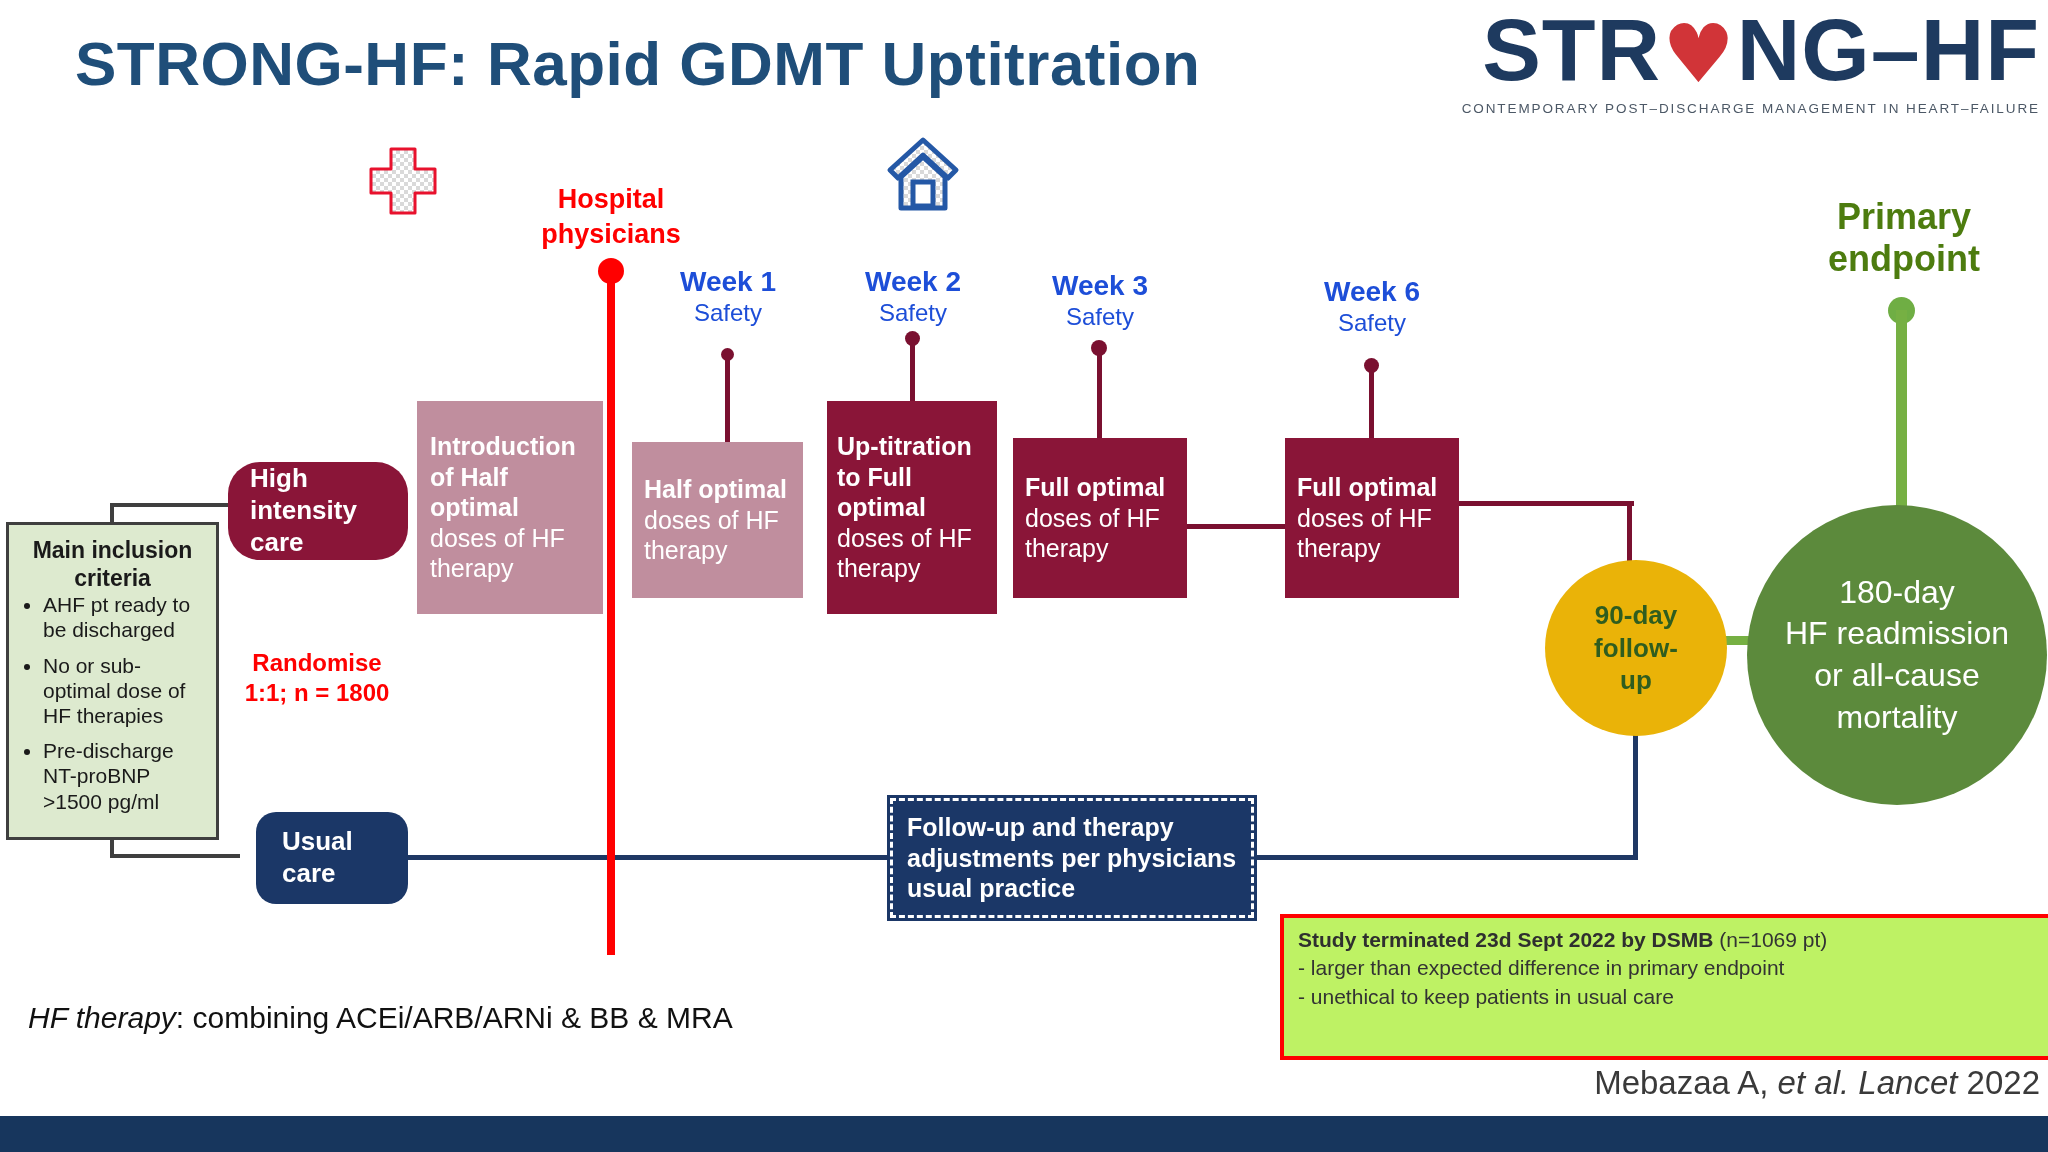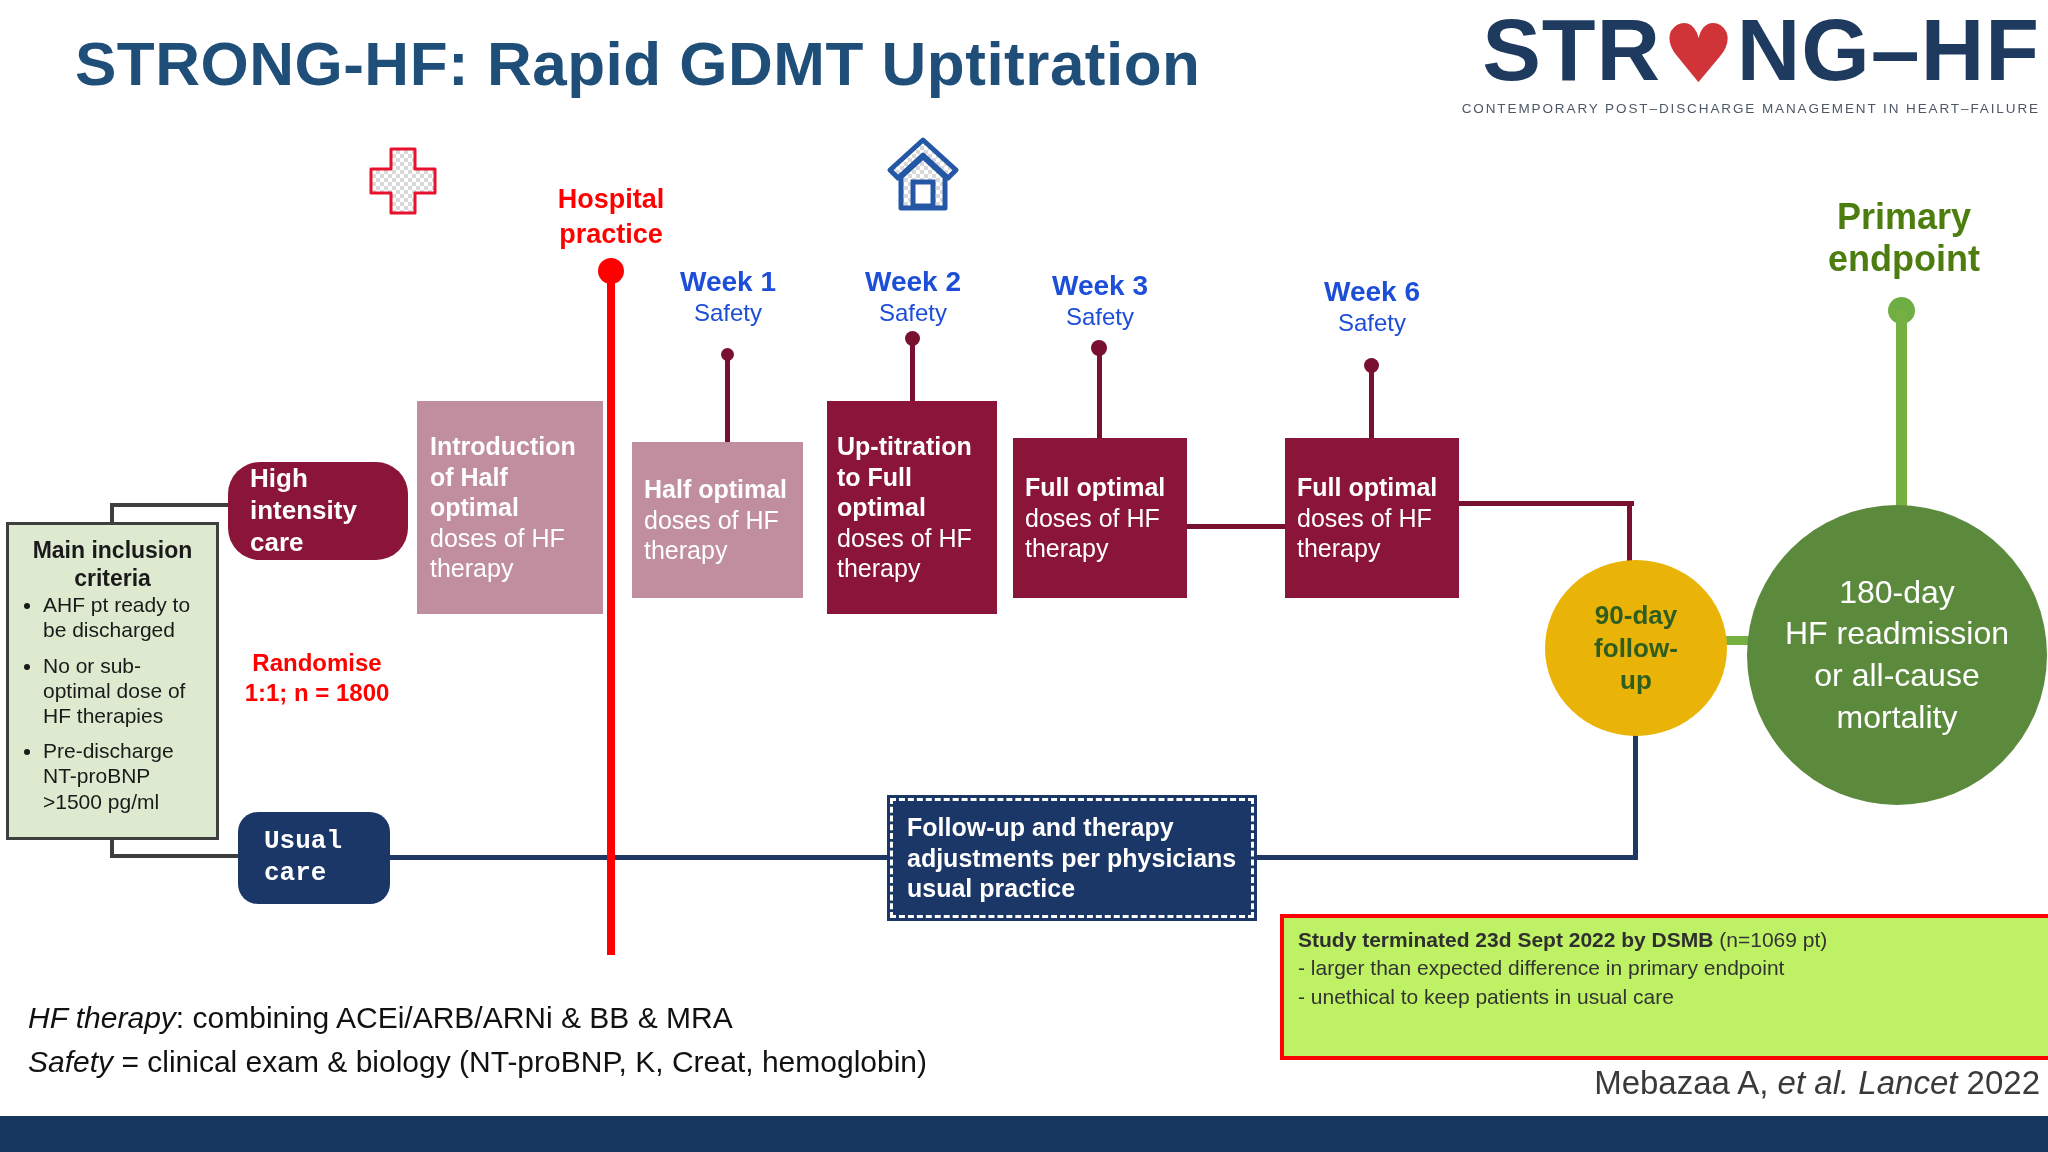--- a/index.html
+++ b/index.html
@@ -75,22 +75,22 @@
   .g1{left:110px;top:503px;width:4px;height:20px;}
   .g2{left:110px;top:503px;width:120px;height:4px;}
   .g3{left:110px;top:838px;width:4px;height:20px;}
   .g4{left:110px;top:854px;width:130px;height:4px;}
 
   
   .rand{position:absolute;left:232px;top:648px;width:170px;text-align:center;color:#FF0000;
         font-weight:bold;font-size:24px;line-height:1.25;z-index:2;}
 
   
-  .usual{left:238px;top:812px;width:152px;height:92px;border-radius:20px;background:#1B3767;
-         font-size:26px;font-weight:bold;padding:0 26px;box-sizing:border-box;font-family:Liberation Mono, monospace;}
+  .usual{left:256px;top:812px;width:152px;height:92px;border-radius:20px;background:#1B3767;
+         font-size:26px;font-weight:bold;padding:0 26px;box-sizing:border-box;}
   .nline{position:absolute;background:#1F3864;z-index:1;}
   .n-h{left:390px;top:855px;width:1248px;height:5px;}
   .n-v{left:1633px;top:732px;width:5px;height:126px;}
   .fubox{left:890px;top:798px;width:364px;height:120px;background:#1B3767;
          border:3px dashed #ffffff;box-shadow:0 0 0 3px #1B3767;box-sizing:border-box;
          font-size:25px;font-weight:bold;padding:0 14px;}
 
   
   .circ{position:absolute;border-radius:50%;display:flex;flex-direction:column;
         align-items:center;justify-content:center;text-align:center;z-index:2;}
@@ -155,21 +155,21 @@
           <rect width="4" height="4" fill="#d9d9d9"></rect>
           <rect x="4" y="4" width="4" height="4" fill="#d9d9d9"></rect>
         </pattern>
       </defs>
       <path d="M39 6 L6 36 L14 44 L39 21 L64 44 L72 36 Z" fill="url(#chk2)" stroke="#2458A6" stroke-width="5" stroke-linejoin="round"></path>
       <path d="M17 43 V74 H61 V43 L39 23 Z" fill="url(#chk2)" stroke="#2458A6" stroke-width="5" stroke-linejoin="round"></path>
       <rect x="29" y="48" width="20" height="24" fill="#ffffff" stroke="#2458A6" stroke-width="5"></rect>
     </svg>
   </div>
 
-  <div class="hosp">Hospital practice</div>
+  <div class="hosp">Hospital physicians</div>
   <div class="rdot"></div>
   <div class="rline"></div>
 
   <div class="wk wk1">
     <div class="wk-t">Week 1</div>
     <div class="wk-s">Safety</div>
   </div>
   <div class="wk wk2">
     <div class="wk-t">Week 2</div>
     <div class="wk-s">Safety</div>
@@ -271,20 +271,19 @@
   <div class="term">
     <div>
       <b>Study terminated 23d Sept 2022 by DSMB</b><span> (n=1069 pt)</span>
     </div>
     <div>- larger than expected difference in primary endpoint</div>
     <div>- unethical to keep patients in usual care</div>
   </div>
 
   <div class="fnotes">
     <div><i>HF therapy</i><span>: combining ACEi/ARB/ARNi &amp; BB &amp; MRA</span></div>
-    <div><i>Safety</i><span> = clinical exam &amp; biology (NT-proBNP, K, Creat, hemoglobin)</span></div>
   </div>
 
   <div class="cite"><span>Mebazaa A, </span><i>et al. Lancet</i><span> 2022</span></div>
 
   <div class="bbar"></div>
 
 </div>
 
 </body></html>

